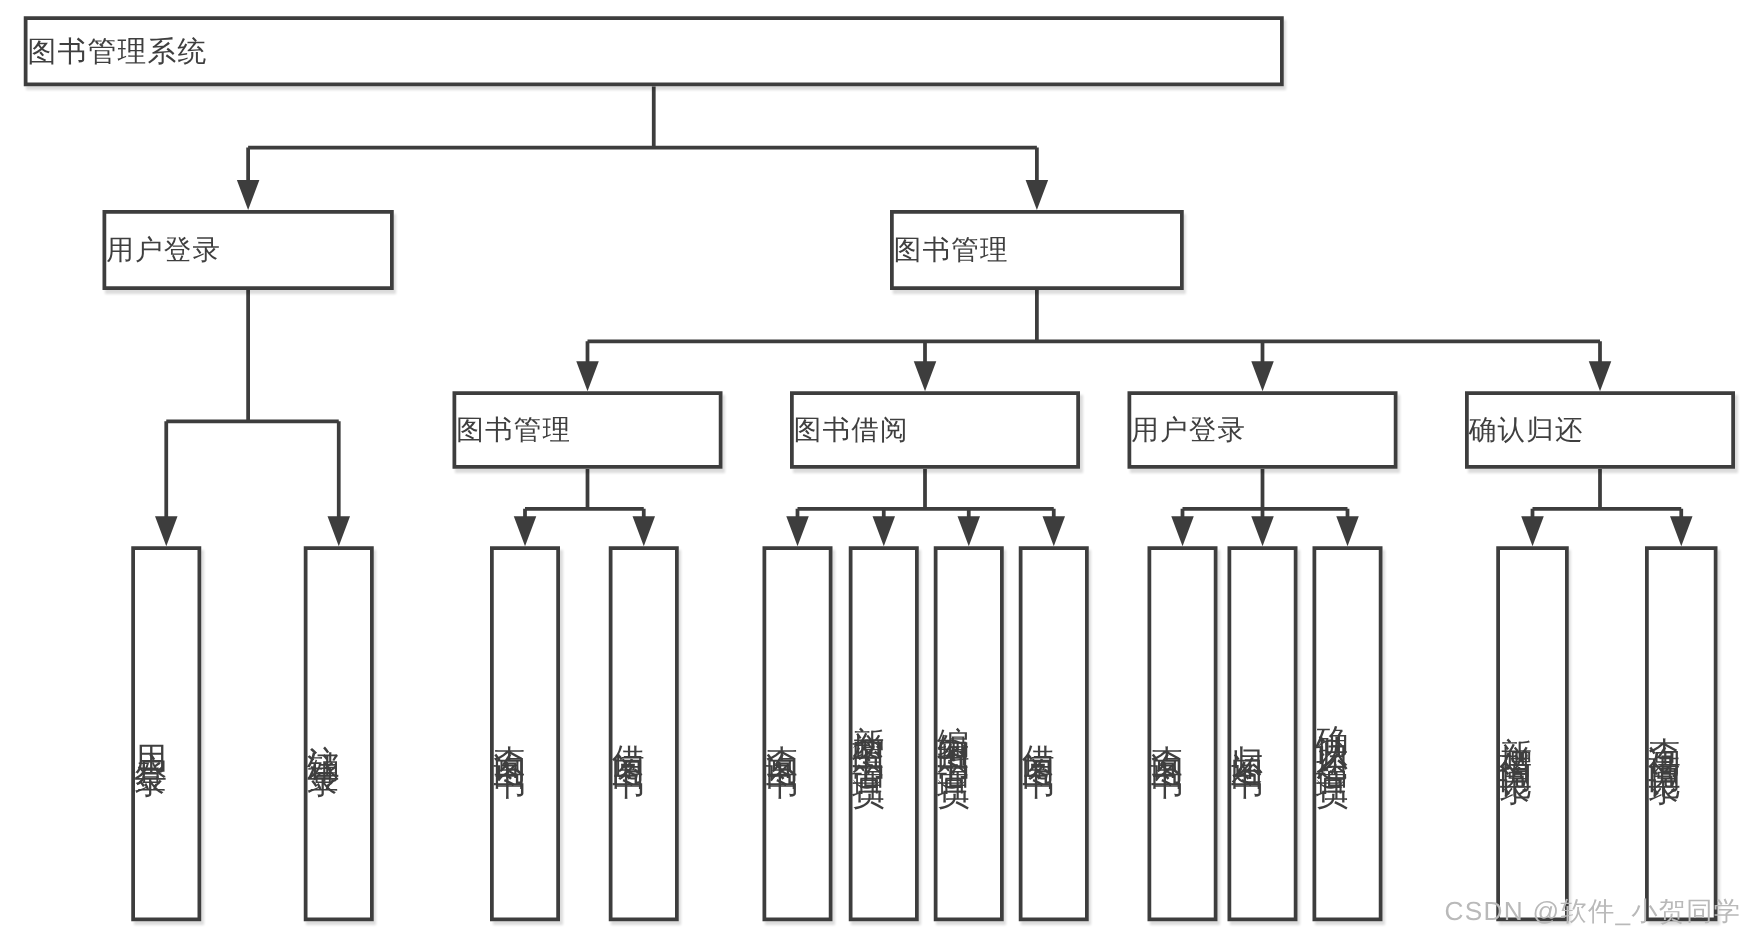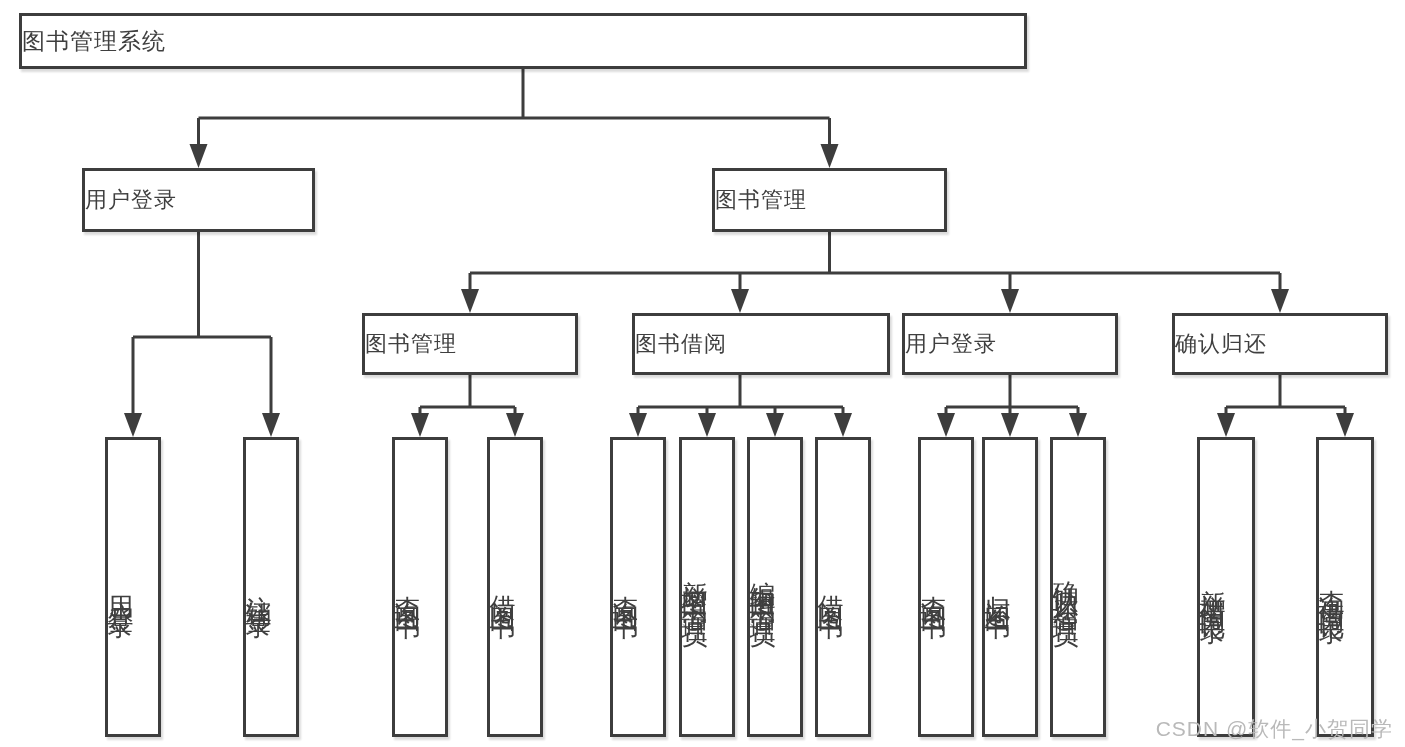--- a/index.html
+++ b/index.html
@@ -110,21 +110,21 @@
   <div class="node" style="left:82px;top:168px;width:233px;height:64px">
     <span class="h-label">用户登录</span>
   </div>
   <div class="node" style="left:712px;top:168px;width:235px;height:64px">
     <span class="h-label">图书管理</span>
   </div>
 
   <div class="node" style="left:362px;top:313px;width:216px;height:62px">
     <span class="h-label">图书管理</span>
   </div>
-  <div class="node" style="left:632px;top:313px;width:258px;height:62px">
+  <div class="node" style="left:632px;top:313px;width:232px;height:62px">
     <span class="h-label">图书借阅</span>
   </div>
   <div class="node" style="left:902px;top:313px;width:216px;height:62px">
     <span class="h-label">用户登录</span>
   </div>
   <div class="node" style="left:1172px;top:313px;width:216px;height:62px">
     <span class="h-label">确认归还</span>
   </div>
 
   <div class="node leaf" style="left:105px;top:437px;width:56px;height:300px">

